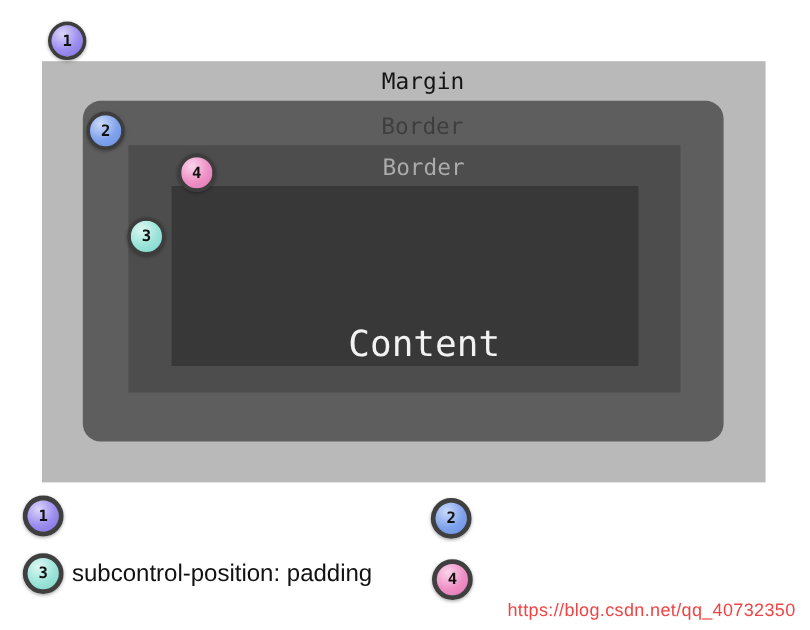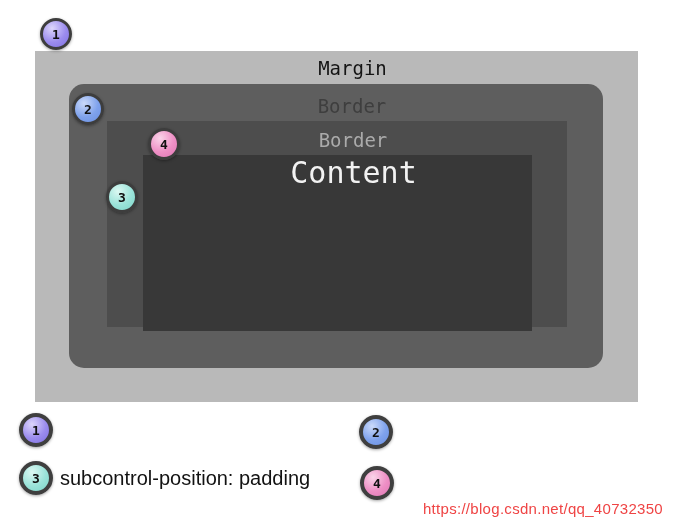--- a/index.html
+++ b/index.html
@@ -25,23 +25,23 @@
   .border-box {
     left: 34px; top: 33px; width: 534px; height: 284px;
     background: #5e5e5e;
     border-radius: 15px;
   }
   .padding-box {
     left: 38px; top: 37px; width: 460px; height: 206px;
     background: #4d4d4d;
   }
   .content-box {
-    left: 36px; top: 34px; width: 389px; height: 176px;
+    left: 36px; top: 34px; width: 389px; height: 150px;
     background: #383838;
-    display: flex; align-items: flex-start; justify-content: center;
+    display: flex; align-items: flex-end; justify-content: center;
   }
   .box-label {
     position: absolute;
     left: 0; width: 100%;
     text-align: center;
     transform: translateX(16px);
     font-family: "DejaVu Sans Mono", monospace;
     font-size: 19px;
     line-height: 22px;
     white-space: nowrap;

